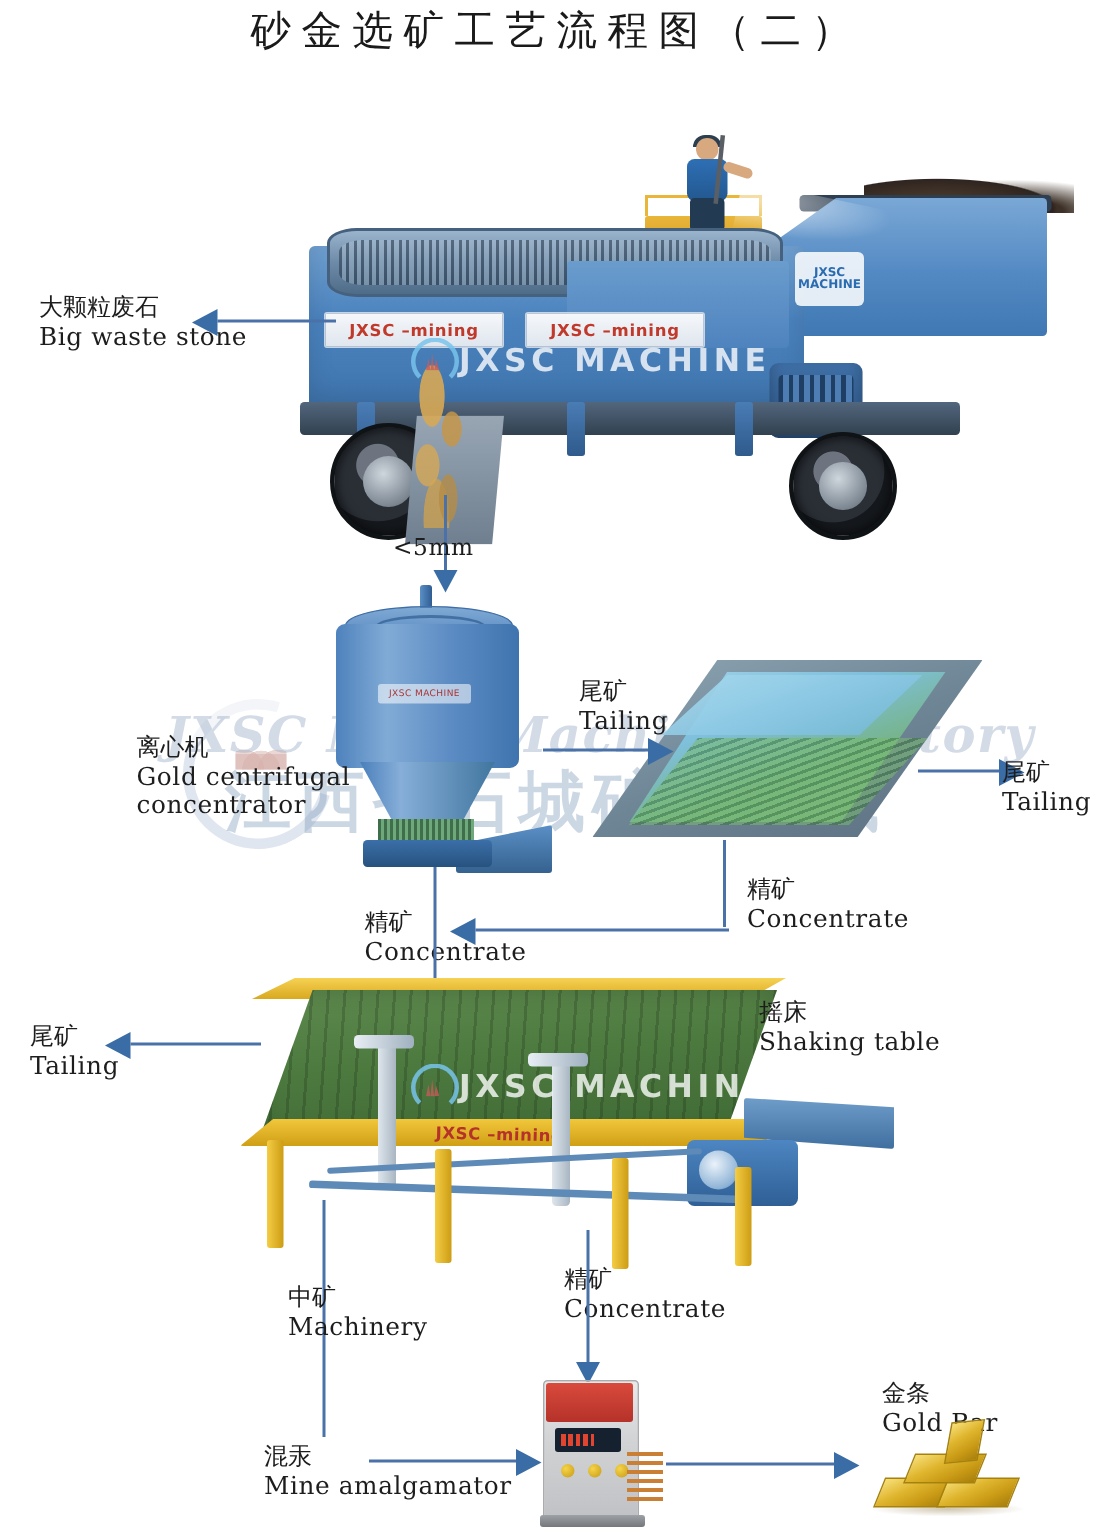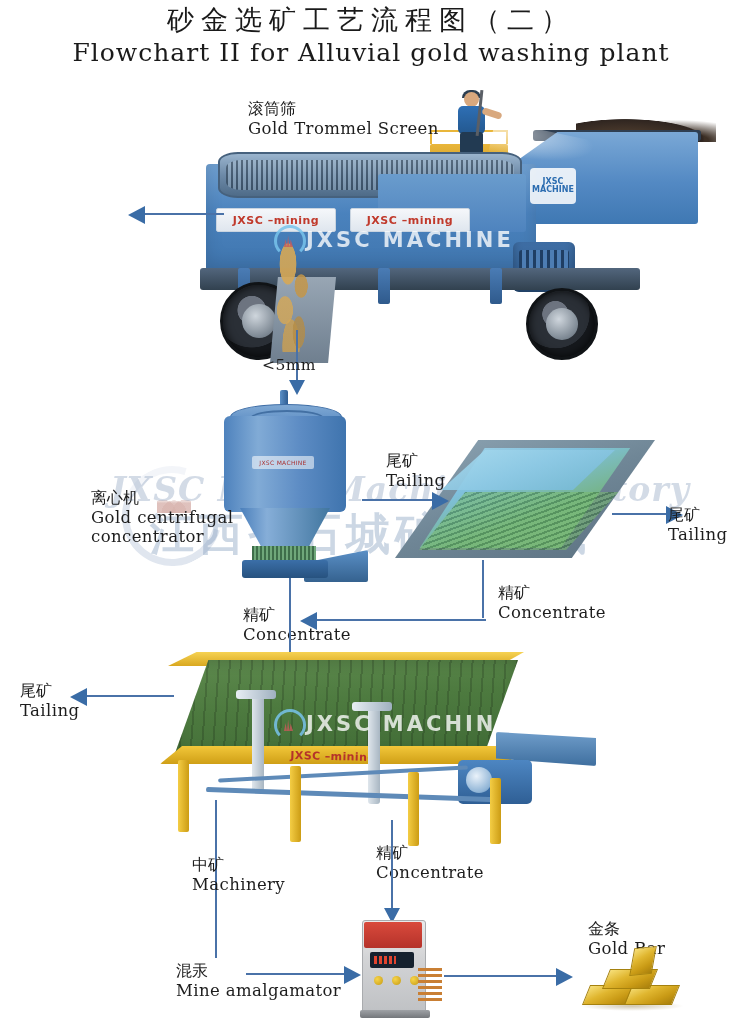--- a/index.html
+++ b/index.html
@@ -376,21 +376,20 @@
     position:absolute;left:0px;top:46px;width:104px;height:10px;
     background:radial-gradient(ellipse at 50% 50%, rgba(120,95,30,.35), transparent 70%);
   }
 </style>
 </head>
 <body>
 
 <div id="stage">
 
   <div class="title-cn">砂金选矿工艺流程图（二）</div>
-  <div class="title-en">Flowchart II for Alluvial gold washing plant</div>
 
   <div class="trommel">
     <div class="tr-pile"></div>
     <div class="tr-hopper-rim"></div>
     <div class="tr-hopper"></div>
     <div class="platform"></div>
     <div class="worker">
       <div class="cap"></div>
       <div class="head"></div>
       <div class="torso"></div>
@@ -418,25 +417,25 @@
       </div>
     <div class="tr-discharge"></div>
     <div class="tr-material"></div>
   </div>
 
   <div class="wm" style="left:306px;top:228px;">
     <div class="wm-dot" style="left:-32px;top:-3px;"></div>
     <span class="wm-brand">JXSC  MACHINE</span>
   </div>
 
-  <div class="lbl" style="left:248px;top:100px;">
-    <span class="cn">滚筒筛</span>
-    <span class="en">Gold Trommel Screen</span>
-  </div>
-
+
+  <div class="lbl" style="left:26px;top:196px;">
+    <span class="cn">大颗粒废石</span>
+    <span class="en">Big waste stone</span>
+  </div>
   <div class="arrow" style="left:128px;top:206px;width:96px;height:18px;">
     <div class="shaft" style="left:17px;top:7px;width:79px;height:2px;"></div>
     <div class="head left" style="left:0;top:0;"></div>
   </div>
 
   <div class="arrow" style="left:288px;top:330px;width:18px;height:66px;">
     <div class="shaft" style="left:8px;top:0;width:2px;height:52px;"></div>
     <div class="head down" style="left:1px;top:50px;"></div>
   </div>
   <div class="lbl small" style="left:262px;top:356px;">
@@ -530,20 +529,24 @@
     <div class="sh-leg" style="left:150px;top:106px;width:11px;height:76px;"></div>
     <div class="sh-leg" style="left:268px;top:112px;width:11px;height:74px;"></div>
     <div class="sh-leg" style="left:350px;top:118px;width:11px;height:66px;"></div>
   </div>
 
   <div class="wm" style="left:306px;top:712px;">
     <div class="wm-dot" style="left:-32px;top:-3px;"></div>
     <span class="wm-brand">JXSC  MACHINE</span>
   </div>
 
+  <div class="lbl" style="left:506px;top:666px;">
+    <span class="cn">摇床</span>
+    <span class="en">Shaking table</span>
+  </div>
 
   <div class="lbl" style="left:20px;top:682px;">
     <span class="cn">尾矿</span>
     <span class="en">Tailing</span>
   </div>
   <div class="arrow" style="left:70px;top:688px;width:104px;height:18px;">
     <div class="shaft" style="left:17px;top:7px;width:87px;height:2px;"></div>
     <div class="head left" style="left:0;top:0;"></div>
   </div>
 

